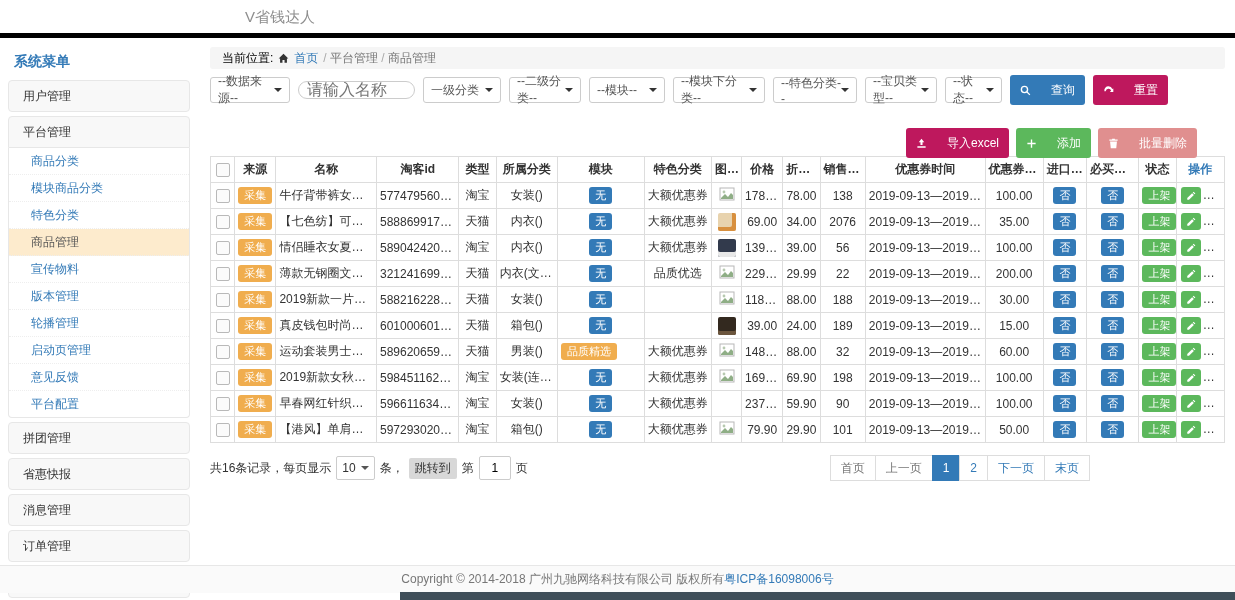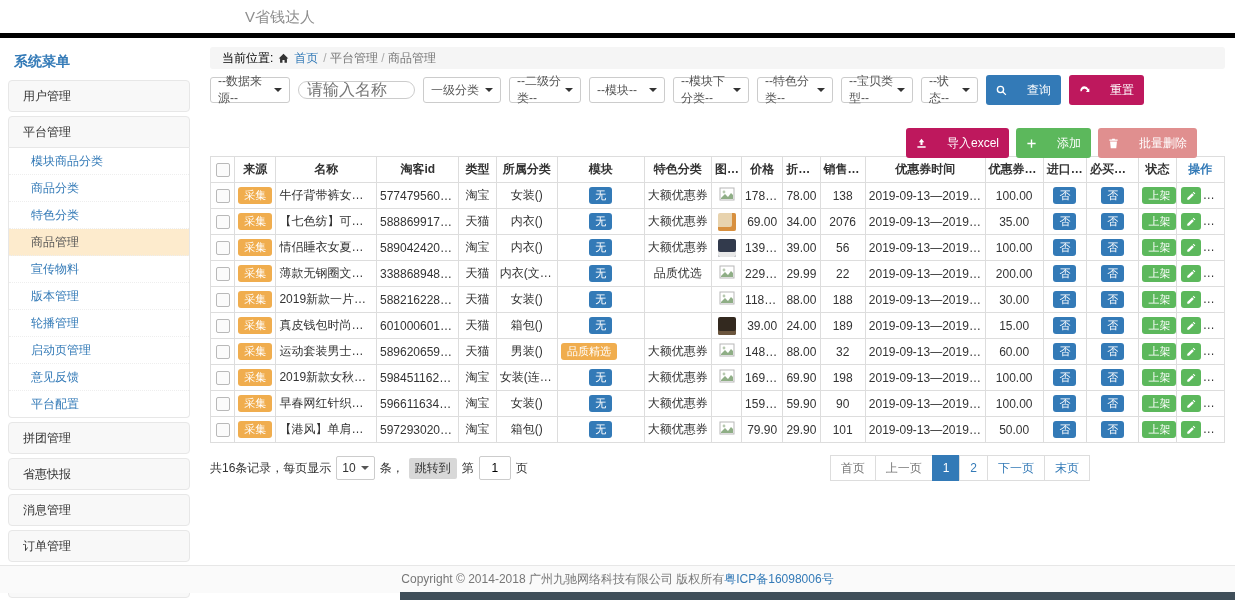--- a/index.html
+++ b/index.html
@@ -87,22 +87,22 @@
 
 <div class="sidebar">
   <div class="sidebar-title">系统菜单</div>
   <div>
       <div class="menu-group">
         <div class="menu-section">用户管理</div>
       </div>
       <div class="menu-group open">
         <div class="menu-section">平台管理</div>
         <div class="submenu">
+          <div class="submenu-item">商品分类</div>
           <div class="submenu-item">模块商品分类</div>
-          <div class="submenu-item">商品分类</div>
           <div class="submenu-item">特色分类</div>
           <div class="submenu-item active">商品管理</div>
           <div class="submenu-item">宣传物料</div>
           <div class="submenu-item">版本管理</div>
           <div class="submenu-item">轮播管理</div>
           <div class="submenu-item">启动页管理</div>
           <div class="submenu-item">意见反馈</div>
           <div class="submenu-item">平台配置</div>
         </div>
       </div>
@@ -147,25 +147,25 @@
         <span class="caret"></span>
       </div>
       <div class="ctl" style="width: 72px;">
         <span>--二级分类--</span>
         <span class="caret"></span>
       </div>
       <div class="ctl" style="width: 76px;">
         <span>--模块--</span>
         <span class="caret"></span>
       </div>
-      <div class="ctl" style="width: 76px;">
+      <div class="ctl" style="width: 92px;">
         <span>--模块下分类--</span>
         <span class="caret"></span>
       </div>
-      <div class="ctl" style="width: 76px;">
+      <div class="ctl" style="width: 84px;">
         <span>--特色分类--</span>
         <span class="caret"></span>
       </div>
       <div class="ctl" style="width: 72px;">
         <span>--宝贝类型--</span>
         <span class="caret"></span>
       </div>
       <div class="ctl" style="width: 57px;">
         <span>--状态--</span>
         <span class="caret"></span>
@@ -362,21 +362,21 @@
                 <svg width="10" height="10" viewBox="0 0 16 16">
                   <path d="M6 1 H10 V2 H14 V4 H2 V2 H6 Z M3 5 H13 L12 15 H4 Z" fill="#fff"></path>
                 </svg>
               </span>
             </span></td>
         </tr>
         <tr>
           <td><span class="checkbox"></span></td>
           <td><span class="chip chip-orange">采集</span></td>
           <td>薄款无钢圈文胸聚拢性...</td>
-          <td>338868948245</td>
+          <td>321241699193</td>
           <td>天猫</td>
           <td>内衣(文胸)</td>
           <td><span class="chip chip-blue">无</span></td>
           <td>品质优选</td>
           <td><span class="icon">
               <svg width="16" height="16" viewBox="0 0 16 16">
                 <rect x="1" y="2" width="14" height="12" fill="#fff" stroke="#b7b7b7"></rect>
                 <circle cx="5" cy="6" r="1.4" fill="#b7c9b0"></circle>
                 <path d="M2 12 L6 8 L9 11 L12 7 L14 9 V13 H2 Z" fill="#8fae86"></path>
               </svg>
@@ -554,21 +554,21 @@
         <tr>
           <td><span class="checkbox"></span></td>
           <td><span class="chip chip-orange">采集</span></td>
           <td>早春网红针织外套女春...</td>
           <td>596611634525</td>
           <td>淘宝</td>
           <td>女装()</td>
           <td><span class="chip chip-blue">无</span></td>
           <td>大额优惠券</td>
           <td></td>
-          <td>159.90</td>
+          <td>237.47</td>
           <td>59.90</td>
           <td>90</td>
           <td>2019-09-13—2019-09-17</td>
           <td>100.00</td>
           <td><span class="chip chip-blue">否</span></td>
           <td><span class="chip chip-blue">否</span></td>
           <td><span class="chip chip-green">上架</span></td>
           <td><span class="op-btn op-edit">
               <span class="icon">
                 <svg width="10" height="10" viewBox="0 0 16 16">

